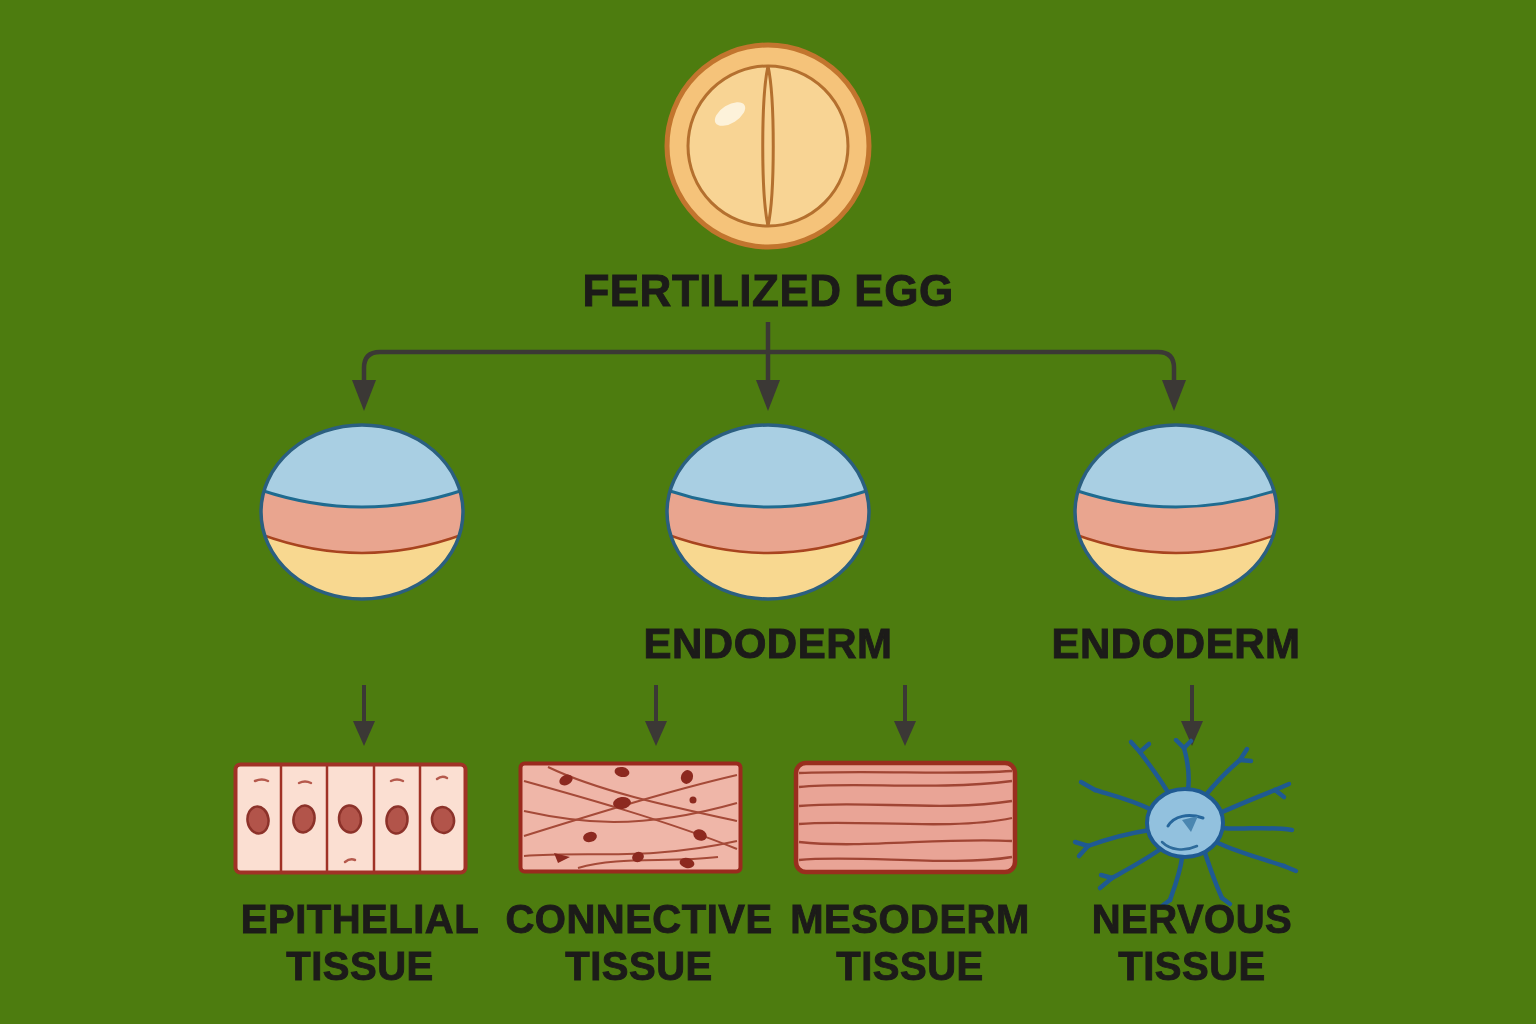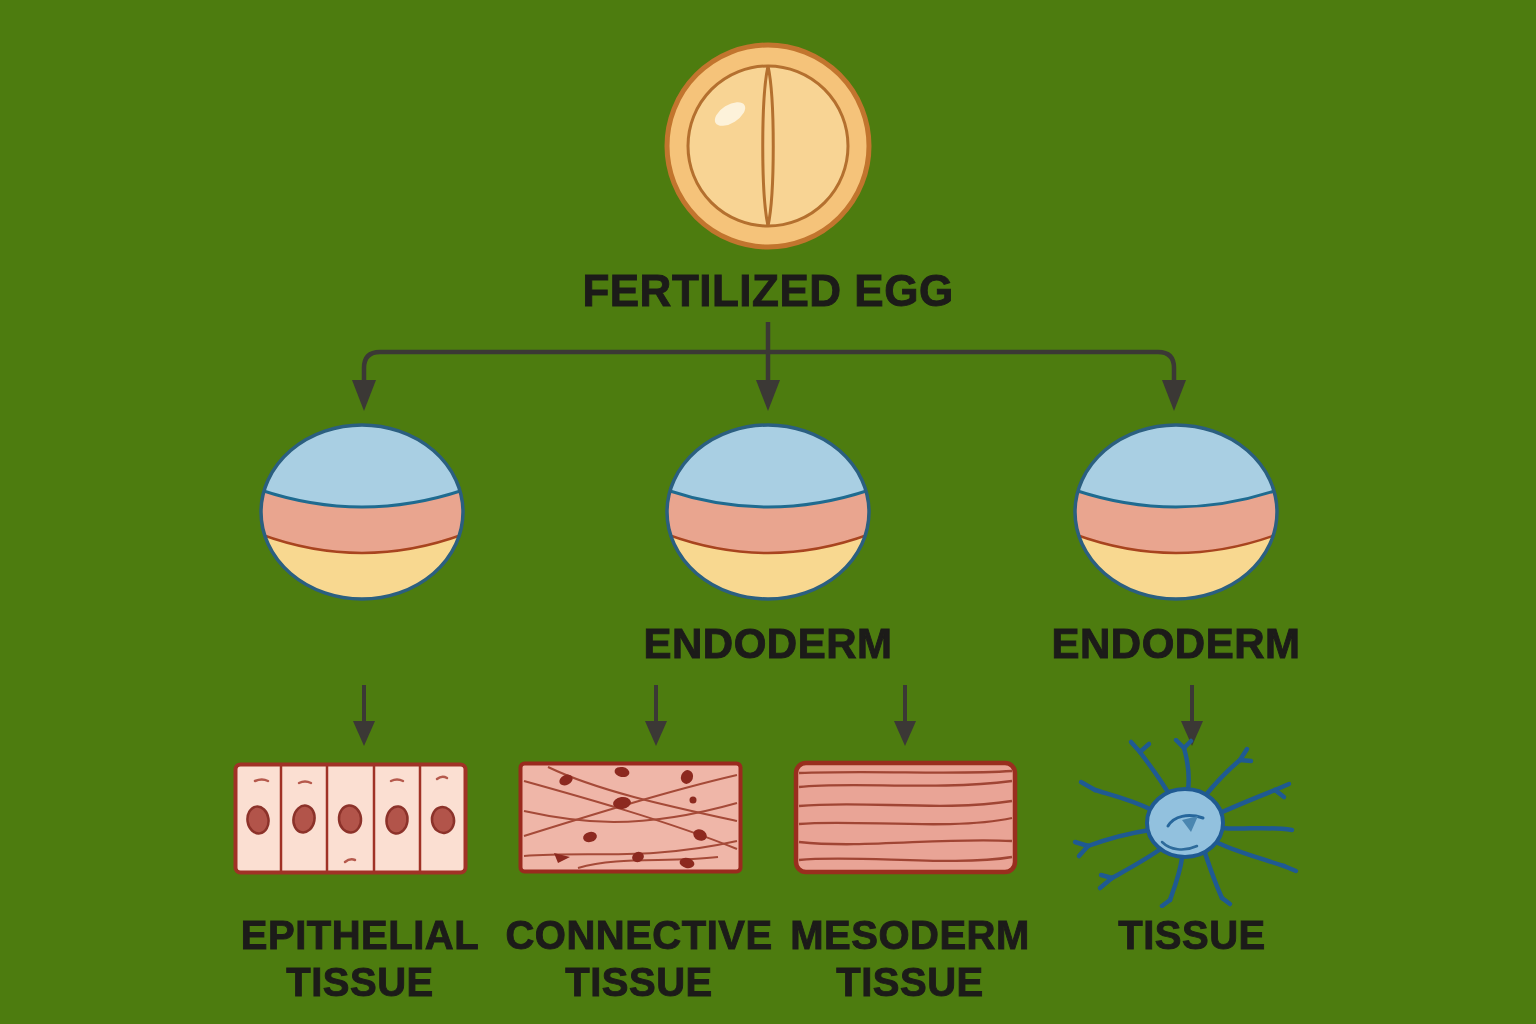--- a/index.html
+++ b/index.html
@@ -8,21 +8,21 @@
     font-family:"Liberation Sans",sans-serif;overflow:hidden;
   }
   .abs{position:absolute;}
   .diagram-label{
     position:absolute;transform:translateX(-50%);
     color:#1c1b19;font-weight:700;letter-spacing:.5px;white-space:nowrap;
     -webkit-text-stroke:.9px #1c1b19;
   }
   .label-egg{font-size:44px;}
   .label-germ{font-size:42px;}
-  .label-tissue{font-size:40px;text-align:center;line-height:47px;margin-top:16px;}
+  .label-tissue{font-size:40px;text-align:center;line-height:47px;}
 </style>
 </head>
 <body>
 
 <div class="canvas">
 
   <svg width="0" height="0" style="position:absolute" aria-hidden="true">
     <defs>
       <clipPath id="sphereClip">
           <ellipse cx="108" cy="95" rx="101" ry="87"></ellipse>
@@ -196,16 +196,17 @@
   </div>
   <div class="diagram-label label-tissue" style="left:639px;top:896px">
     <div>CONNECTIVE</div>
     <div>TISSUE</div>
   </div>
   <div class="diagram-label label-tissue" style="left:910px;top:896px">
     <div>MESODERM</div>
     <div>TISSUE</div>
   </div>
   <div class="diagram-label label-tissue" style="left:1192px;top:896px">
+    <div>NERVOUS</div>
     <div>TISSUE</div>
   </div>
 
 </div>
 
 </body></html>

